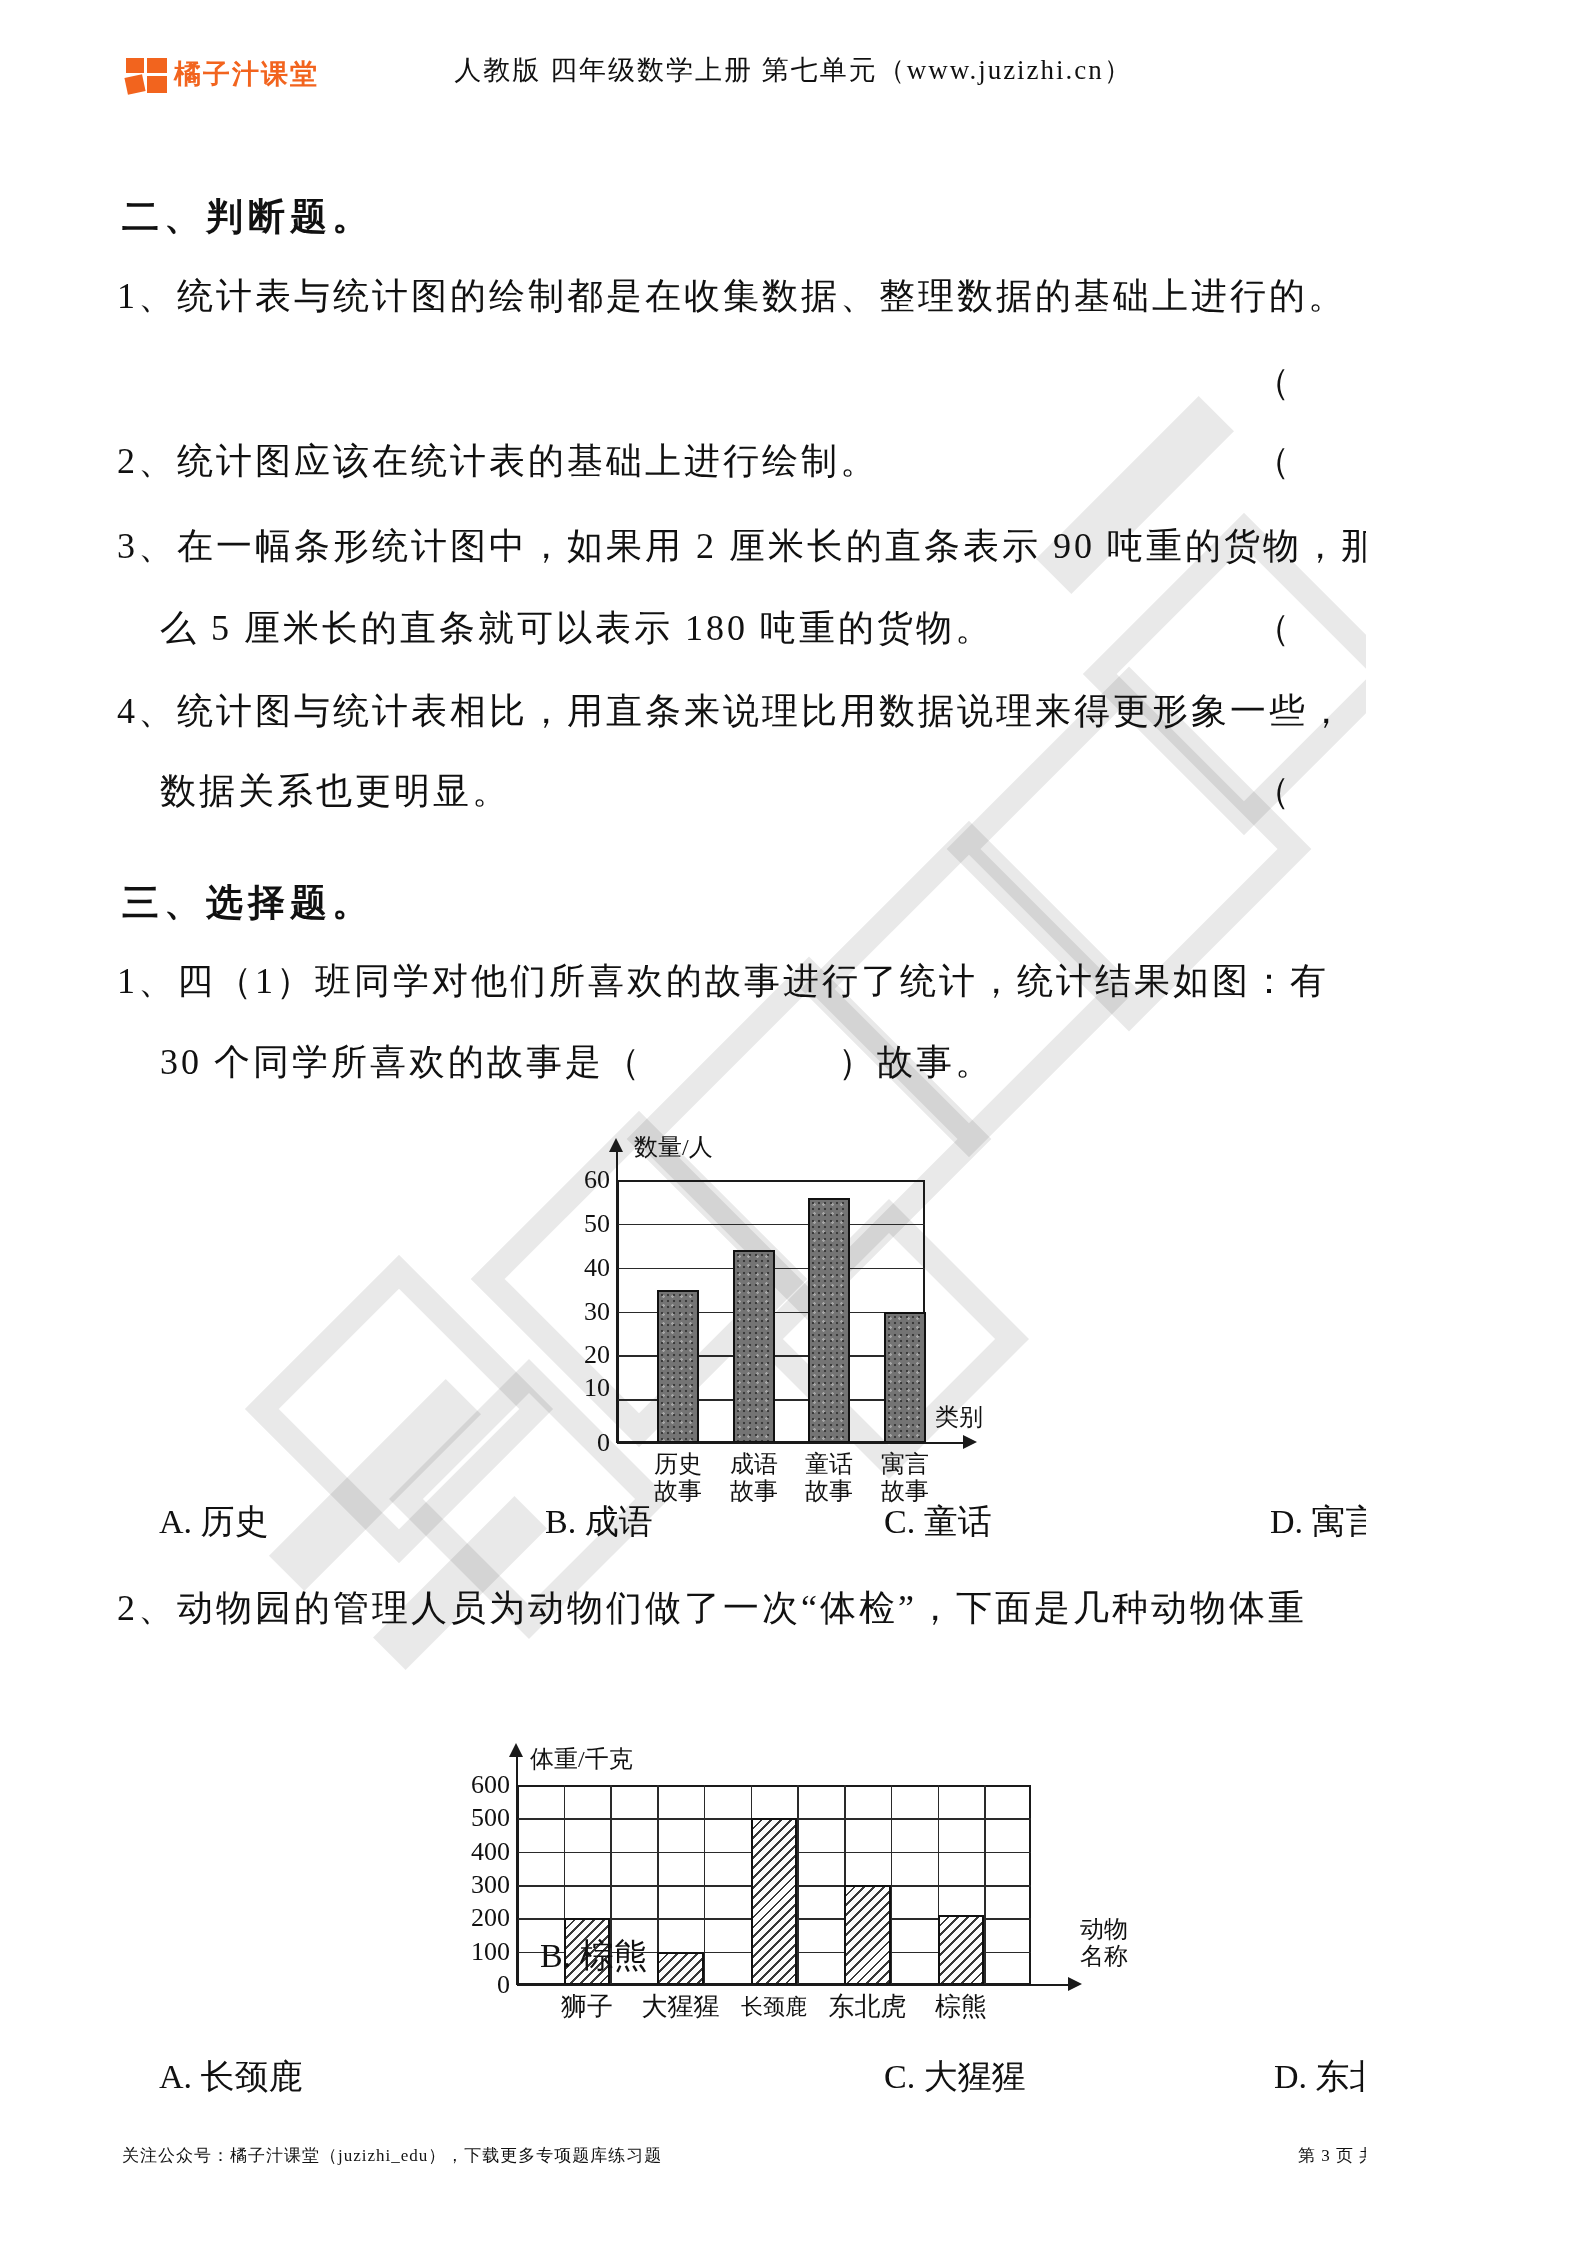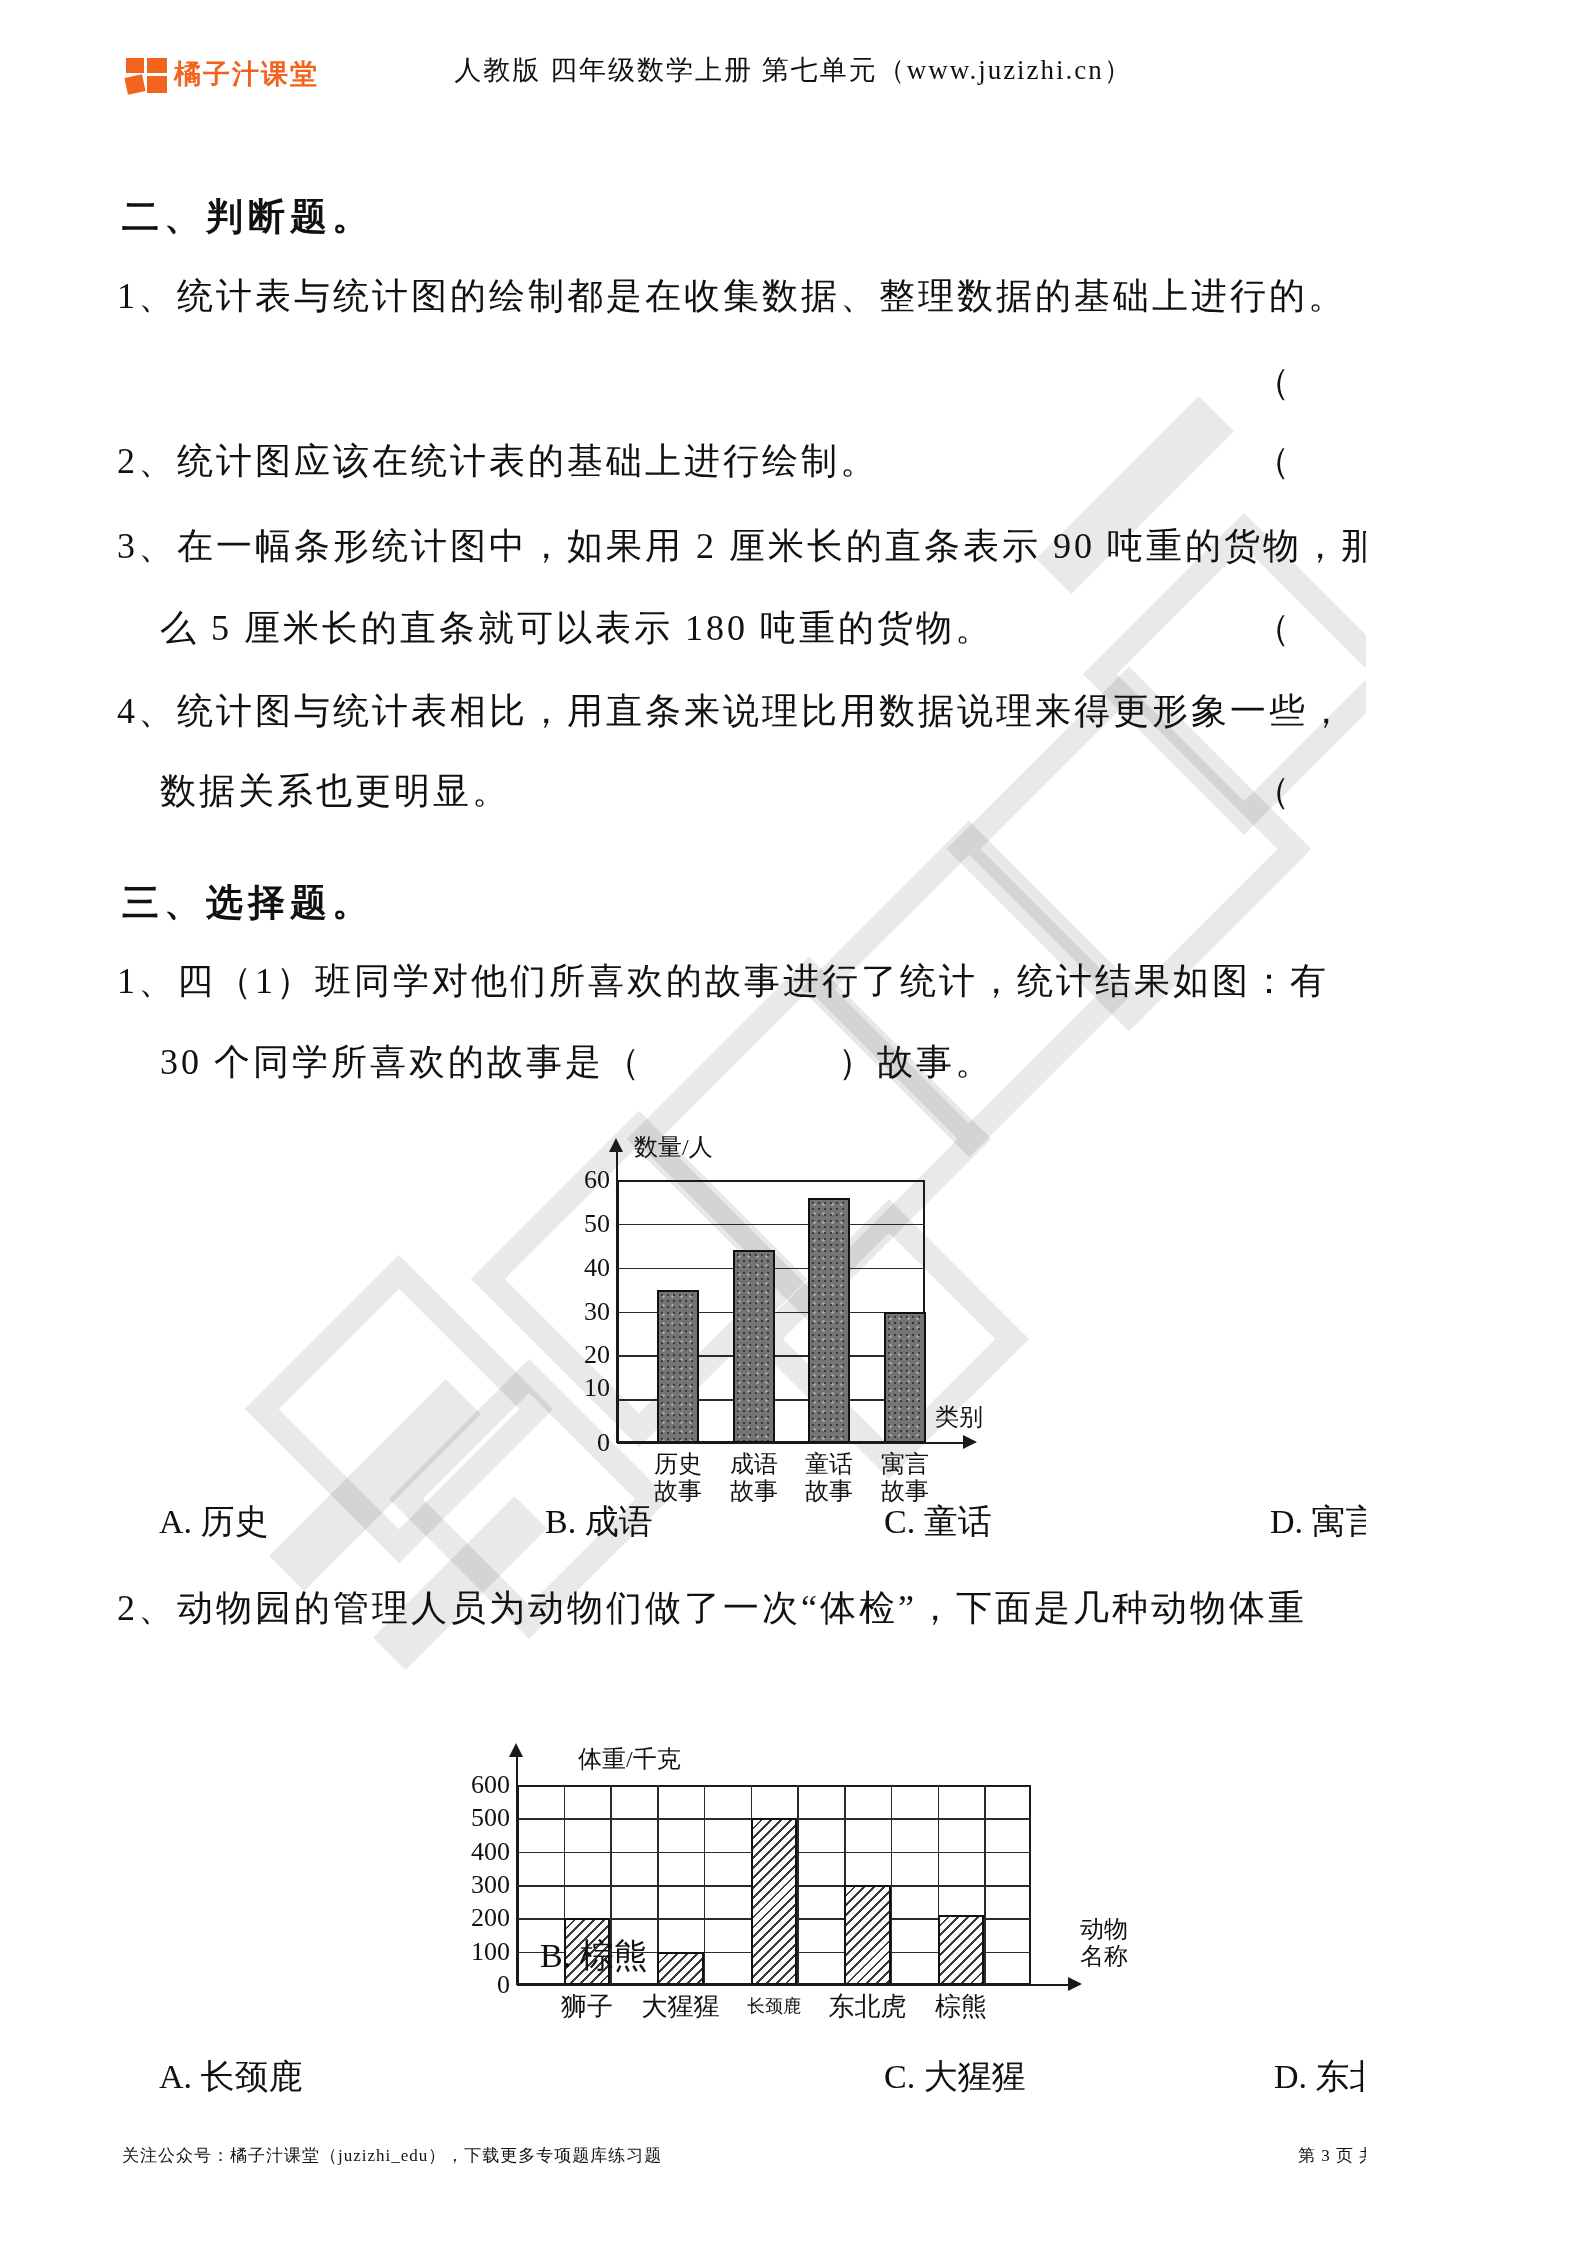--- a/index.html
+++ b/index.html
@@ -182,30 +182,30 @@
       <div class="tick" style="left:40px;top:100.66666666666667px;width:70px;">400</div>
       <div class="tick" style="left:40px;top:134px;width:70px;">300</div>
       <div class="tick" style="left:40px;top:167.33333333333334px;width:70px;">200</div>
       <div class="tick" style="left:40px;top:200.66666666666669px;width:70px;">100</div>
       <div class="tick" style="left:40px;top:234px;width:70px;">0</div>
       <div class="bar-hatch" style="left:163.72727272727272px;top:180.33333333333334px;width:46.72727272727273px;height:66.66666666666666px;"></div>
       <div class="cat" style="left:127.0909090909091px;top:255px;width:120px;font-size:26px;">狮子</div>
       <div class="bar-hatch" style="left:257.1818181818182px;top:213.66666666666669px;width:46.72727272727273px;height:33.33333333333333px;"></div>
       <div class="cat" style="left:220.54545454545456px;top:255px;width:120px;font-size:26px;">大猩猩</div>
       <div class="bar-hatch" style="left:350.6363636363636px;top:80.33333333333331px;width:46.72727272727273px;height:166.66666666666669px;"></div>
-      <div class="cat" style="left:314px;top:255px;width:120px;font-size:18px;">长颈鹿</div>
+      <div class="cat" style="left:314px;top:255px;width:120px;font-size:22px;">长颈鹿</div>
       <div class="bar-hatch" style="left:444.09090909090907px;top:147px;width:46.72727272727273px;height:100px;"></div>
       <div class="cat" style="left:407.45454545454544px;top:255px;width:120px;font-size:26px;">东北虎</div>
       <div class="bar-hatch" style="left:537.5454545454545px;top:177px;width:46.72727272727273px;height:70px;"></div>
       <div class="cat" style="left:500.9090909090909px;top:255px;width:120px;font-size:26px;">棕熊</div>
       <div class="axisline" style="left:116px;top:15px;width:2px;height:232px;"></div>
       <div class="arrow-up" style="left:109px;top:5px;"></div>
       <div class="axisline" style="left:117px;top:246px;width:551px;height:2px;"></div>
       <div class="arrow-right" style="left:668px;top:239px;"></div>
-      <div class="axlab" style="left:130px;top:8px;margin-left:48px;">体重/千克</div>
+      <div class="axlab" style="left:130px;top:8px;">体重/千克</div>
       <div class="axlab" style="left:680px;top:178px;">
         <div>动物</div>
         <div>名称</div>
       </div>
     </div>
 
   <div class="optline z1" style="left:159px;top:2054px;">A. 长颈鹿</div>
   <div class="optline z1" style="left:540px;top:1933px;">B. 棕熊</div>
   <div class="optline z1" style="left:884px;top:2054px;">C. 大猩猩</div>
   <div class="optline z1" style="left:1274px;top:2054px;">D. 东北虎</div>

